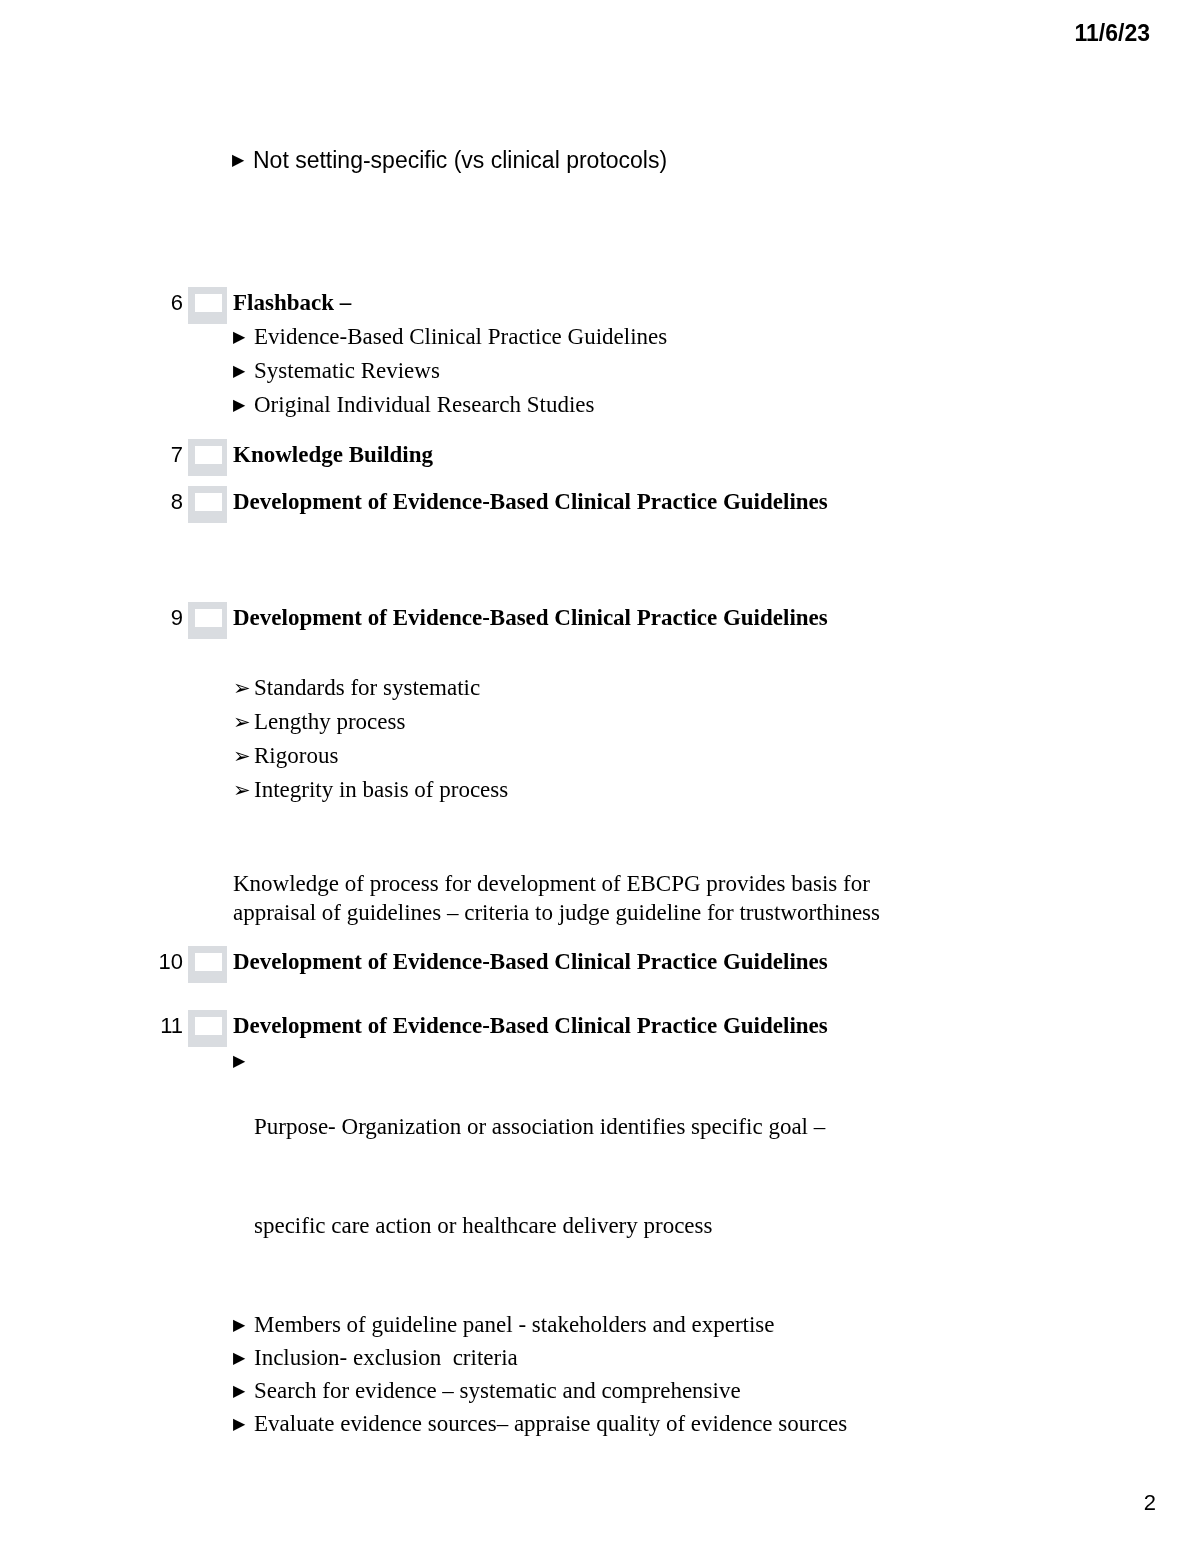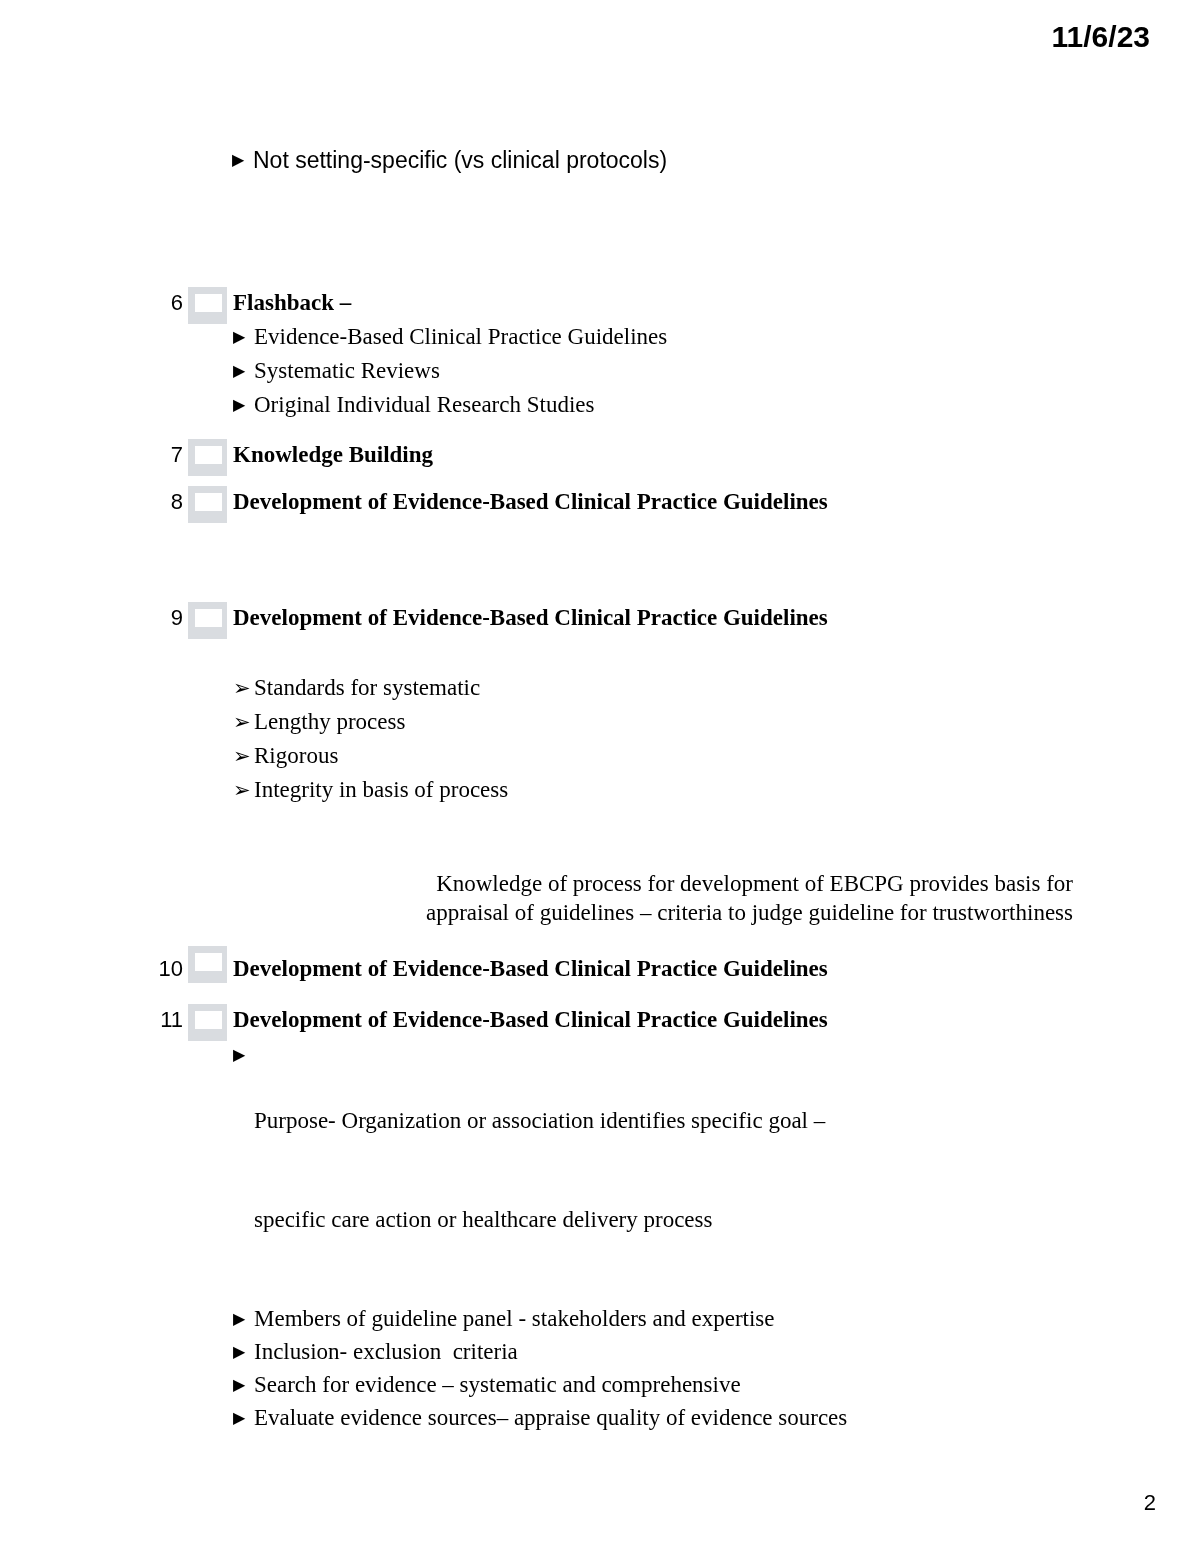--- a/index.html
+++ b/index.html
@@ -11,21 +11,21 @@
     color: #000000;
     font-family: "Liberation Sans", sans-serif;
     font-size: 23px;
     overflow: hidden;
   }
   .date {
     position: absolute;
     top: 20px;
     right: 50px;
     font-weight: bold;
-    font-size: 30px;
+    font-size: 23px;
   }
   .pagenum {
     position: absolute;
     top: 1490px;
     right: 44px;
     font-size: 22px;
   }
   .intro { margin: 143px 0 0 232px; }
 
   .bullet { display: flex; align-items: flex-start; }
@@ -57,27 +57,27 @@
   .body { margin-left: 6px; width: 840px; }
   .title { font-weight: bold; line-height: 29px; }
 
   ul.blist { list-style: none; margin: 0; padding: 0; }
   .intro .bullet { line-height: 34px; }
 
   .sec-6  { margin-top: 111px; }
   .sec-7  { margin-top: 18px; }
   .sec-8  { margin-top: 11px; }
   .sec-9  { margin-top: 80px; }
-  .sec-10 { margin-top: 20px; align-items: flex-end; }
-  .sec-11 { margin-top: 22px; }
+  .sec-10 { margin-top: 20px; }
+  .sec-11 { margin-top: 28px; }
 
   .sec-6 ul.blist  { margin-top: 3px;  line-height: 34px; }
   .sec-9 ul.blist  { margin-top: 39px; line-height: 34px; }
   .sec-11 ul.blist { margin-top: 4px;  line-height: 33px; }
-  .paragraph { margin-top: 62px; line-height: 29px; text-align: right; }
+  .paragraph { margin-top: 62px; line-height: 29px; }
 </style>
 </head>
 <body>
 
 <div class="page">
 
   <div class="date">11/6/23</div>
 
   <div class="intro">
     <div class="bullet">

